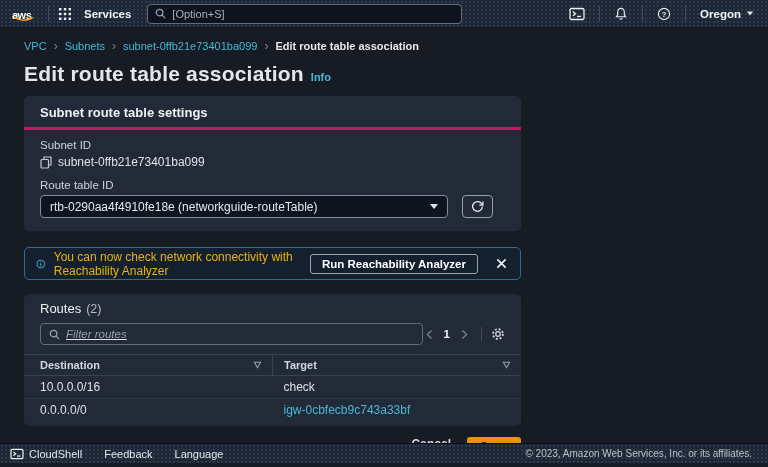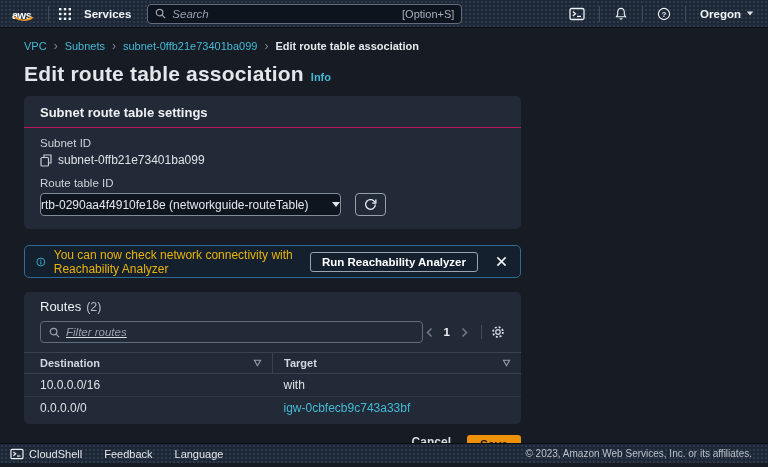--- a/index.html
+++ b/index.html
@@ -50,32 +50,32 @@
   .breadcrumb .bc-link { color:#44b9d6; cursor:pointer; }
   .breadcrumb .bc-current { color:#e6eaee; font-weight:bold; }
   .bc-sep { color:#7b8798; font-size:12px; }
   .title-row { margin:9px 0 0 24px; display:flex; align-items:baseline; gap:7px; }
   .page-title { font-size:21px; font-weight:bold; color:#e3e7ec; letter-spacing:0.2px; }
   .info-link { font-size:11px; font-weight:bold; color:#44b9d6; cursor:pointer; }
 
   
   .card { width:497px; margin-left:24px; background:#222a37; border-radius:5px; }
   .card1 { margin-top:10px; }
-  .card-header { padding:7px 16px 6px; border-bottom:1px solid #be185d; }
+  .card-header { padding:7px 16px 6px; border-bottom:3px solid #be185d; }
   .card-header .ct { font-size:13px; font-weight:bold; color:#eef1f4; }
   .card-body { padding:9px 16px 13px; }
   .field-label { font-size:11.5px; color:#cdd3db; }
   .copy-row { display:flex; align-items:center; gap:6px; margin-top:4px; }
   .copy-row span { font-size:12px; color:#dde2e8; }
   .rt-label { margin-top:10px; }
   .select-row { display:flex; align-items:center; gap:14px; margin-top:4px; }
   .select {
-    width:301px; height:23px; background:#0f151e;
+    width:408px; height:23px; background:#0f151e;
     border:1px solid #828b98; border-radius:4px;
-    display:flex; align-items:center; padding:0 0; cursor:pointer;
+    display:flex; align-items:center; padding:0 9px; cursor:pointer;
   }
   .select span { font-size:12px; color:#e4e8ed; flex:1; white-space:nowrap; overflow:hidden; }
   .btn-refresh {
     width:31px; height:23px; background:transparent;
     border:1px solid #97a1ad; border-radius:4px;
     display:flex; align-items:center; justify-content:center; cursor:pointer;
   }
 
   
   .banner {
@@ -176,21 +176,20 @@
           <rect x="9.6" y="9.6" width="2.4" height="2.4"></rect>
       </g>
     </svg>
     <span>Services</span>
   </div>
   <div class="searchbox">
     <svg width="11" height="11" viewBox="0 0 12 12">
       <circle cx="5" cy="5" r="3.6" stroke="#97a1ae" stroke-width="1.4" fill="none"></circle>
       <line x1="7.8" y1="7.8" x2="11" y2="11" stroke="#97a1ae" stroke-width="1.4"></line>
     </svg>
-    <input placeholder="Search" style="">
     <span class="shortcut">[Option+S]</span>
   </div>
   <div class="nav-right">
     <div class="nav-icon">
       <svg width="16" height="14" viewBox="0 0 16 14">
         <rect x="1" y="1.5" width="14" height="11" rx="1.5" stroke="#eef1f4" stroke-width="1.3" fill="none"></rect>
         <polyline points="3.8,4.5 6.5,6.8 3.8,9" stroke="#eef1f4" stroke-width="1.3" fill="none"></polyline>
         <line x1="8" y1="9.4" x2="12" y2="9.4" stroke="#eef1f4" stroke-width="1.3"></line>
       </svg>
     </div>
@@ -331,21 +330,21 @@
                   <path d="M1.5 1.5 L8.5 1.5 L5 7.5 Z" stroke="#97a1b0" stroke-width="1.2" fill="none"></path>
                 </svg>
             </span>
           </div>
         </th>
       </tr>
     </thead>
     <tbody>
       <tr class="r1">
         <td>10.0.0.0/16</td>
-        <td class="c2">with</td>
+        <td class="c2">check</td>
       </tr>
       <tr class="r2">
         <td>0.0.0.0/0</td>
         <td class="c2">
           <span class="cell-link">igw-0cbfecb9c743a33bf</span>
         </td>
       </tr>
     </tbody>
   </table>
   <div class="routes-bottom"></div>

